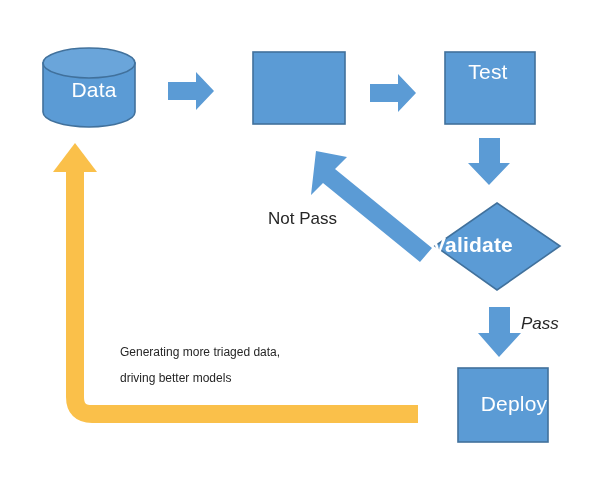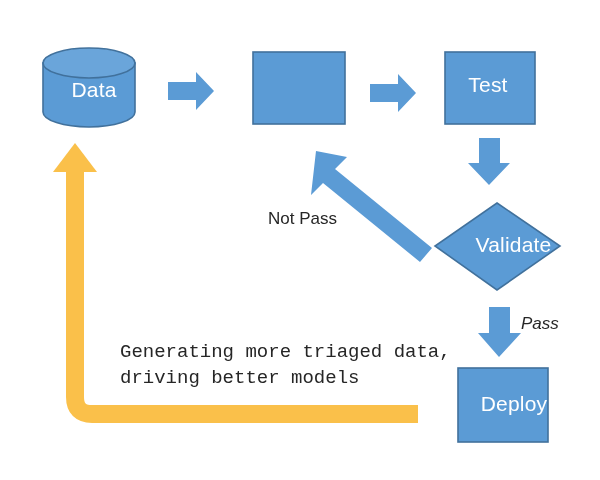--- a/index.html
+++ b/index.html
@@ -41,22 +41,22 @@
     color: #262626;
     font-family: "Liberation Sans", sans-serif;
     font-size: 17px;
     font-weight: 400;
     white-space: nowrap;
     text-align: right;
   }
   .caption {
     position: absolute;
     color: #262626;
-    font-family: Liberation Mono, monospace;
-    font-size: 19px;
+    font-family: Liberation Sans, sans-serif;
+    font-size: 12px;
     font-weight: 400;
     line-height: 26px;
   }
   .caption-line { display: block; }
 </style>
 </head>
 <body>
 
 <div id="canvas">
 
@@ -99,23 +99,23 @@
     <g>
       <polygon points="489,307 510,307 510,333 521,333 499,357 478,333 489,333" fill="#5B9BD5"></polygon>
     </g>
 
     <rect x="458" y="368" width="90" height="74" fill="#5B9BD5" stroke="#41719C" stroke-width="1.6"></rect>
   </svg>
 
   <div class="node-label" style="left:43px; top:78px; width:102px;">Data</div>
 
 
-  <div class="node-label" style="left:445px; top:73px; width:86px;">Test</div>
+  <div class="node-label" style="left:445px; top:60px; width:86px;">Test</div>
 
-  <div class="node-label" style="left:451px; top:233px; width:125px;">Validate</div>
+  <div class="node-label" style="left:410px; top:233px; width:125px;font-weight:bold;">Validate</div>
 
   <div class="node-label" style="left:458px; top:392px; width:112px;">Deploy</div>
 
   <div class="edge-label" style="left:268px; top:209px;">Not Pass</div>
 
   <div class="edge-label" style="left:521px; top:314px;font-style:italic;">Pass</div>
 
   <div class="caption" style="left:120px; top:339px;">
     <span class="caption-line">Generating more triaged data,</span>
     <span class="caption-line">driving better models</span>

